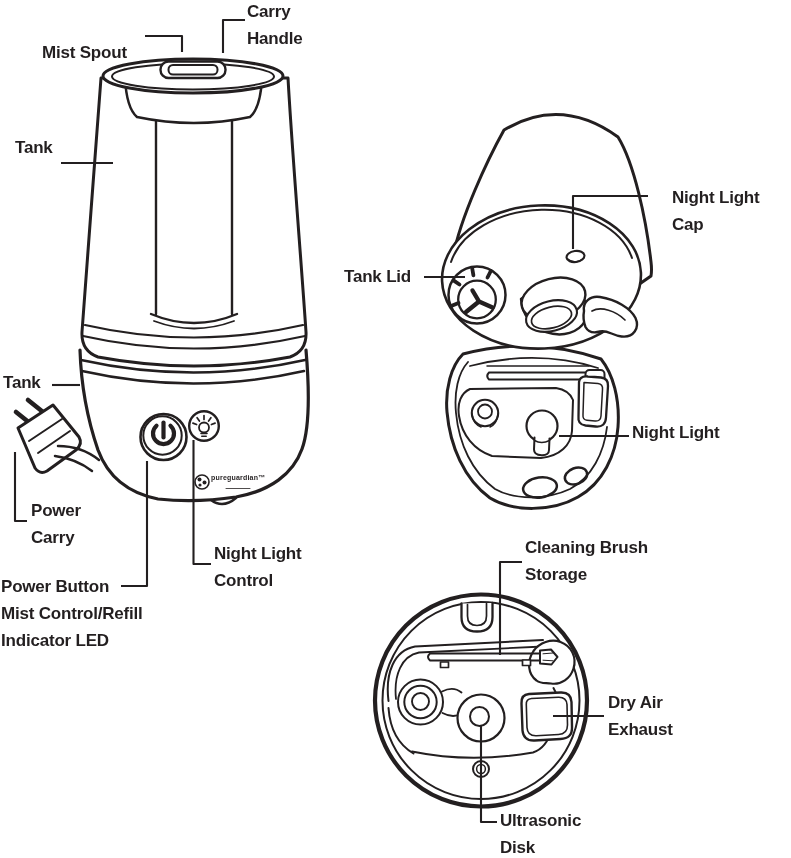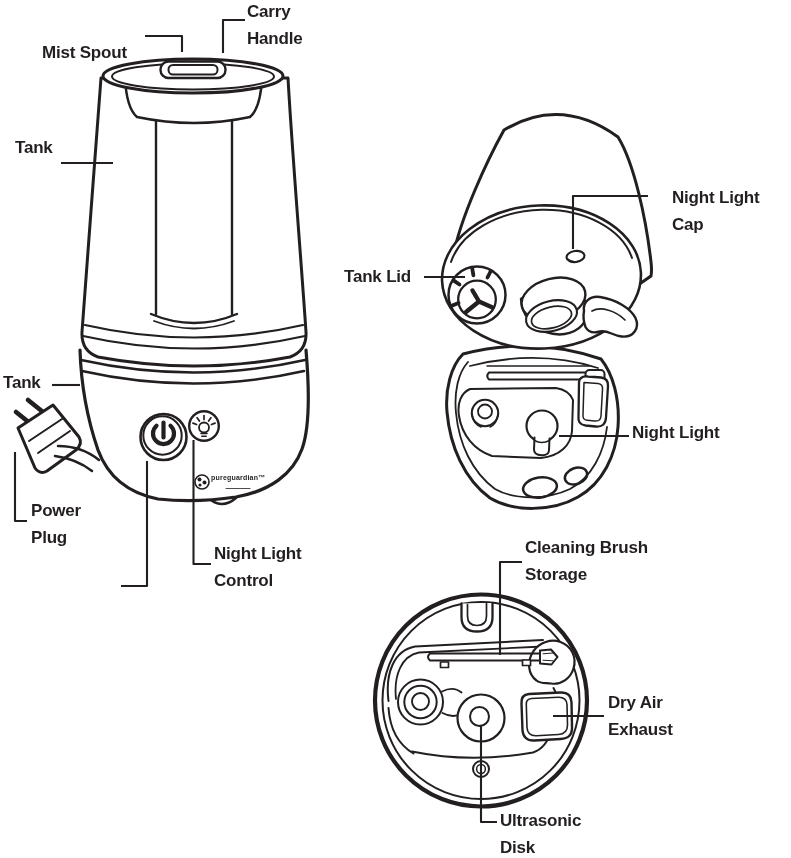--- a/index.html
+++ b/index.html
@@ -225,21 +225,24 @@
     </g>
   </g>
 </svg>
 
   <div class="label" style="left:42px;top:7px;margin-top:32px;">Mist Spout</div>
   <div class="label" style="left:247px;top:-2px;">Carry
 Handle</div>
   <div class="label" style="left:15px;top:134px;">Tank</div>
   <div class="label" style="left:3px;top:369px;">Tank</div>
   <div class="label" style="left:31px;top:497px;">Power
-Plug</div>
+Carry</div>
+  <div class="label" style="left:1px;top:573px;">Power Button
+Mist Control/Refill
+Indicator LED</div>
   <div class="label" style="left:214px;top:540px;">Night Light
 Control</div>
   <div class="label" style="left:672px;top:184px;">Night Light Cap</div>
   <div class="label" style="left:344px;top:263px;">Tank Lid</div>
   <div class="label" style="left:632px;top:419px;">Night Light</div>
   <div class="label" style="left:525px;top:534px;">Cleaning Brush
 Storage</div>
   <div class="label" style="left:608px;top:689px;">Dry Air
 Exhaust</div>
   <div class="label" style="left:500px;top:807px;">Ultrasonic

